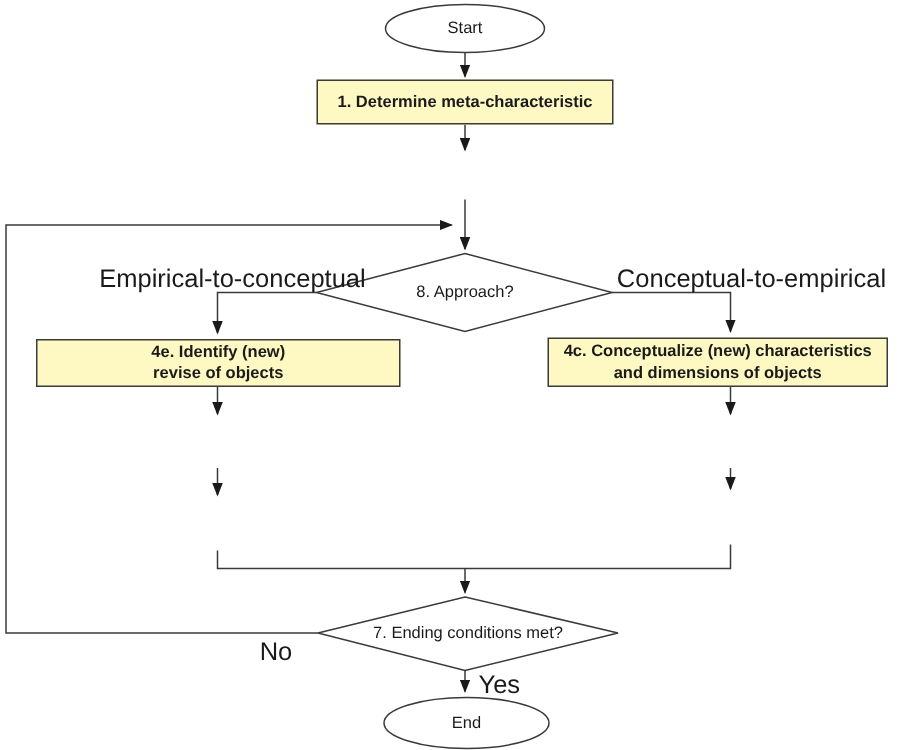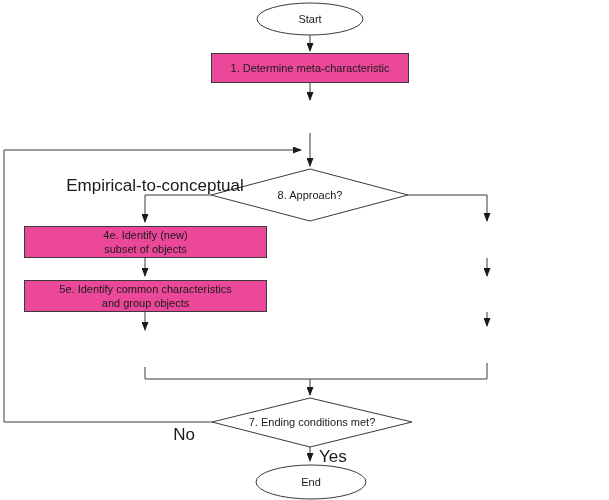--- a/index.html
+++ b/index.html
@@ -27,21 +27,22 @@
     align-items: center;
     justify-content: center;
     text-align: center;
     font-size: 11px;
     line-height: 1.3;
     white-space: pre-line;
     box-sizing: border-box;
   }
   .box {
     border: 1px solid #3a3a3a;
-    background: #ec4899;
+    background: #fef9c3;
+    font-weight: bold;
   }
   .floating-label {
     position: absolute;
     font-size: 17px;
     line-height: 1.2;
     text-align: center;
     white-space: nowrap;
   }
 </style>
 </head>
@@ -84,25 +85,26 @@
   </svg>
 
   <div class="node" style="left:257px; top:4px; width:106px; height:30px;">Start</div>
   <div class="node" style="left:256px; top:466px; width:110px; height:32px;">End</div>
 
   <div class="node box" style="left:211px; top:53px; width:198px; height:30px;">1. Determine meta-characteristic</div>
 
   <div class="node" style="left:215px; top:183px; width:190px; height:24px;">8. Approach?</div>
 
   <div class="floating-label" style="left:55px; top:176px; width:200px;">Empirical-to-conceptual</div>
+  <div class="floating-label" style="left:401px; top:176px; width:200px;">Conceptual-to-empirical</div>
 
   <div class="node box" style="left:24px; top:226px; width:243px; height:32px;">4e. Identify (new)
-subset of objects</div>
-  <div class="node box" style="left:24px; top:280px; width:243px; height:32px;">5e. Identify common characteristics
-and group objects</div>
+revise of objects</div>
 
+  <div class="node box" style="left:365px; top:225px; width:227px; height:33px;">4c. Conceptualize (new) characteristics
+and dimensions of objects</div>
 
   <div class="node" style="left:222px; top:411px; width:180px; height:22px;">7. Ending conditions met?</div>
 
   <div class="floating-label" style="left:160px; top:425px; width:48px;">No</div>
   <div class="floating-label" style="left:319px; top:447px; width:42px; text-align:left;">Yes</div>
 
 </div>
 
 </body></html>

